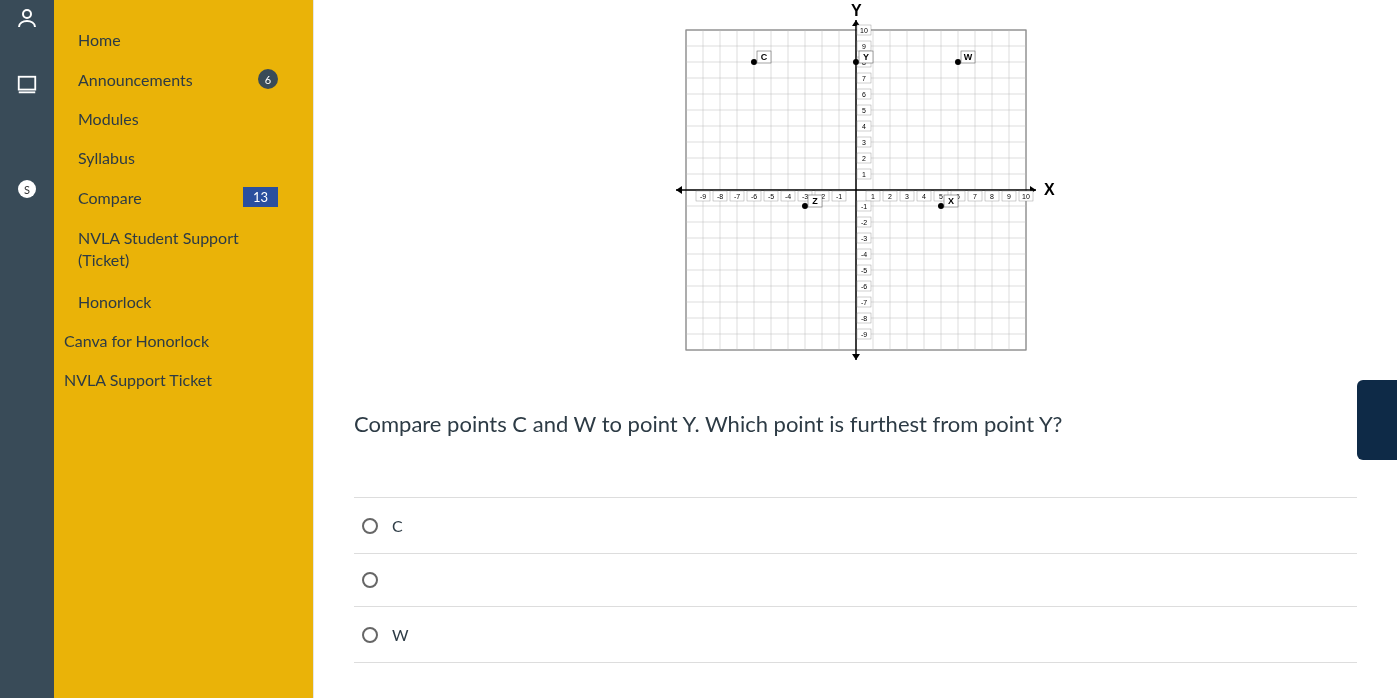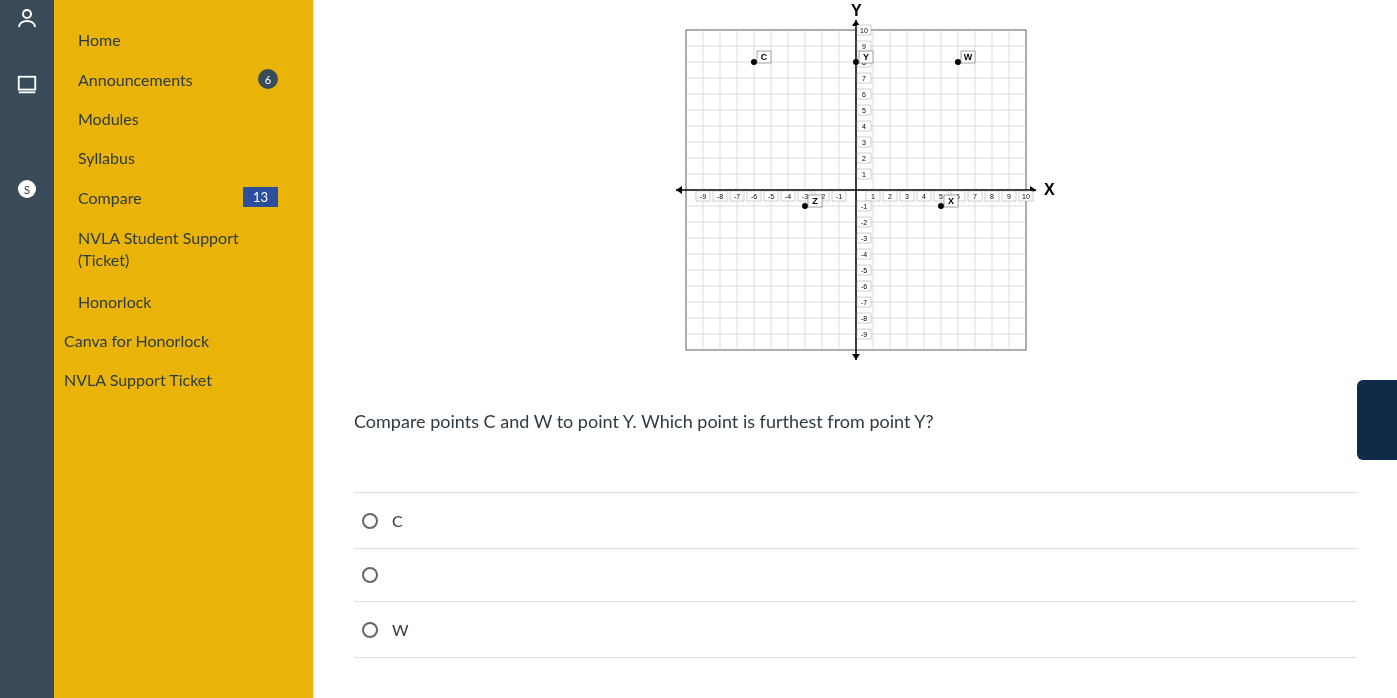--- a/index.html
+++ b/index.html
@@ -7,21 +7,21 @@
 .rail { width:54px; background:#394b58; display:flex; flex-direction:column; align-items:center; padding-top:6px; gap:40px; }
 .rail .ico { color:#fff; font-size:20px; }
 .rail .badge-s { width:18px; height:18px; border-radius:50%; background:#fff; color:#333; font-size:11px; display:flex; align-items:center; justify-content:center; margin-top:40px;}
 .sidebar { width:260px; background:#eab308; border-right:1px solid #e5e5e5; padding:20px 11px 0 0; }
 .nav-item { display:flex; align-items:center; justify-content:space-between; padding:10px 24px; font-size:16px; color:#2d3b45; cursor:pointer; }
 .nav-item .pill { background:#2b4f9e; color:#fff; border-radius:0; padding:2px 10px; font-size:13px; font-weight:normal;}
 .nav-item .dot { background:#394b58; color:#fff; border-radius:50%; width:20px; height:20px; font-size:11px; display:flex; align-items:center; justify-content:center;}
 .nav-item.outer { padding-left:10px; }
 .main { flex:1; background:#fff; padding:0 40px 20px 40px; overflow:auto; position:relative;}
 .graph-wrap { display:flex; justify-content:center; margin-bottom:30px;}
-.question { font-size:18px; color:#2d3b45; margin:20px 0 60px 0;}
+.question { font-size:22px; color:#2d3b45; margin:20px 0 60px 0;}
 .answers { border-top:1px solid #ddd;}
 .answer { display:flex; align-items:center; gap:14px; padding:18px 8px; border-bottom:1px solid #ddd; font-size:16px;}
 .radio { width:16px; height:16px; border:2px solid #666; border-radius:50%; flex-shrink:0;}
 .float-btn { position:absolute; right:0; top:380px; width:40px; height:80px; background:#0e2a47; border-radius:6px 0 0 6px;}
 svg text { font-family:Arial; }
 </style>
 </head>
 <body>
 
 <div class="rail">

